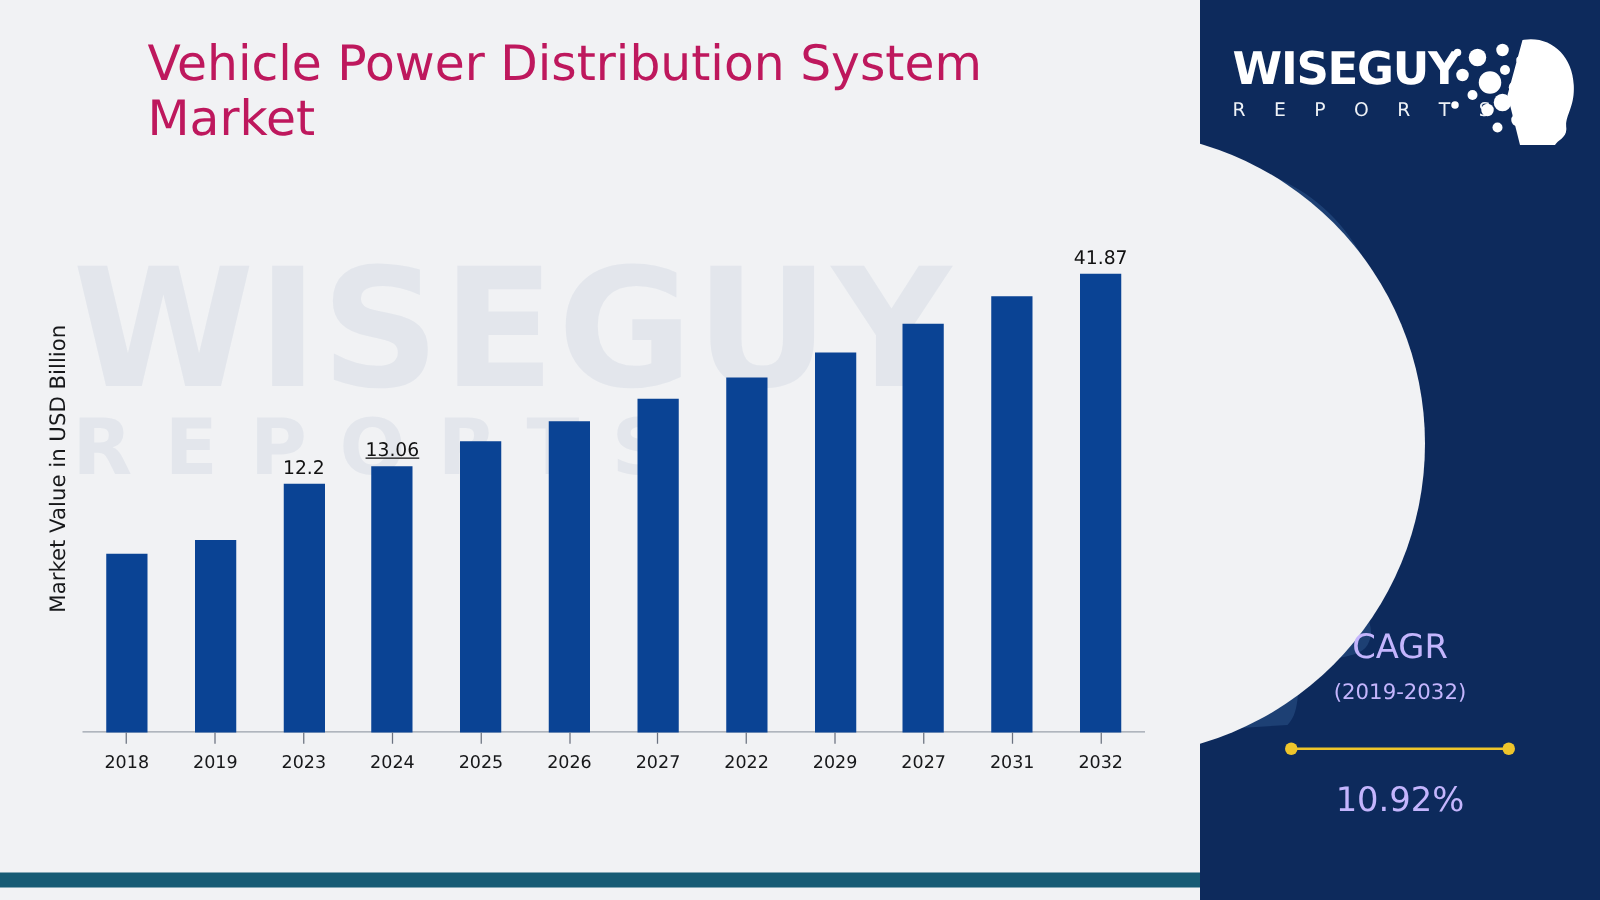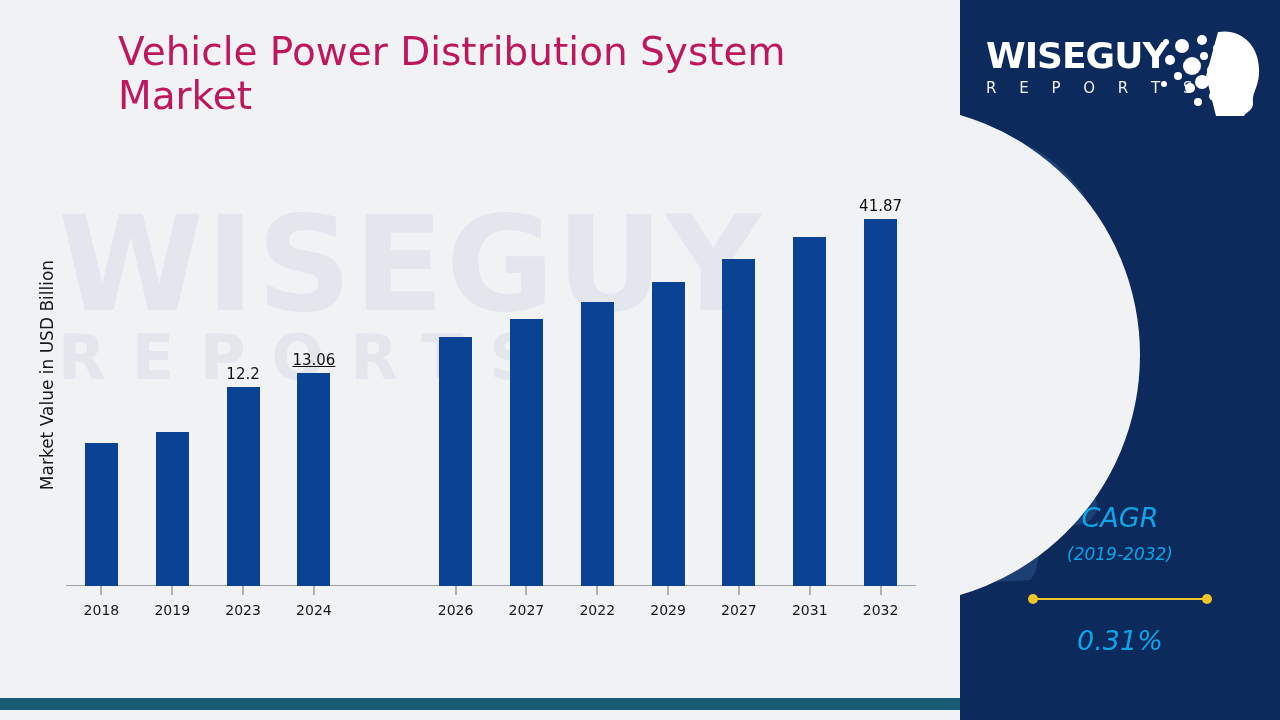--- a/index.html
+++ b/index.html
@@ -40,21 +40,21 @@
   #white-circle{position:absolute;left:-320px;top:105px;width:500px;height:500px;
                 border-radius:50%;background:#f1f2f4;}
   #head-silhouette{position:absolute;left:-210px;top:120px;width:400px;height:470px;opacity:.55;}
 
   #logo{position:absolute;left:20px;top:26px;width:282px;height:92px;}
   #logo-text{position:absolute;left:6px;top:10px;color:#ffffff;}
   #logo-wise{font-size:36px;font-weight:700;letter-spacing:-1px;line-height:40px;}
   #logo-reports{font-size:15px;letter-spacing:9px;line-height:20px;margin-top:2px;color:#eef2f7;}
   #logo-dots{position:absolute;right:0;top:0;width:106px;height:92px;}
 
-  #cagr-block{position:absolute;left:0;right:0;top:500px;text-align:center;color:#0ea5e9;font-style:italic;}
+  #cagr-block{position:absolute;left:0;right:0;top:500px;text-align:center;color:#c4b5fd;}
   #cagr-title{font-size:27px;line-height:36px;}
   #cagr-range{font-size:17px;line-height:36px;}
   #cagr-divider{position:relative;width:184px;height:10px;margin:22px auto 20px;}
   #cagr-divider .line{position:absolute;left:6px;right:6px;top:4px;height:2px;background:#eec52b;}
   #cagr-divider .dot{position:absolute;top:0;width:10px;height:10px;border-radius:50%;background:#eec52b;}
   #cagr-divider .dot.l{left:0;} #cagr-divider .dot.r{right:0;}
   #cagr-value{font-size:27px;line-height:34px;}
 
   
   #footer-strip{position:absolute;left:0;bottom:0;width:965px;height:12px;background:#175b74;}
@@ -94,20 +94,25 @@
           <div class="bar" style="height: 199px; background: rgb(10, 67, 148); left: 18.9167px;"></div>
           <div class="bar-value" style="bottom: 203px;">12.2</div>
           <div class="tick"></div>
           <div class="tick-label">2023</div>
         </div>
         <div class="bar-slot" style="left: 212.5px; width: 70.8333px;">
           <div class="bar" style="height: 213px; background: rgb(10, 67, 148); left: 18.9167px;"></div>
           <div class="tick"></div>
           <div class="tick-label">2024</div>
           <div class="bar-value" style="bottom: 217px; text-decoration: underline;">13.06</div>
+        </div>
+        <div class="bar-slot" style="left: 283.333px; width: 70.8333px;">
+          <div class="bar" style="height: 233px; background: rgb(10, 67, 148); left: 18.9167px;"></div>
+          <div class="tick"></div>
+          <div class="tick-label">2025</div>
         </div>
         <div class="bar-slot" style="left: 354.167px; width: 70.8333px;">
           <div class="bar" style="height: 249px; background: rgb(10, 67, 148); left: 18.9167px;"></div>
           <div class="tick"></div>
           <div class="tick-label">2026</div>
         </div>
         <div class="bar-slot" style="left: 425px; width: 70.8333px;">
           <div class="bar" style="height: 267px; background: rgb(10, 67, 148); left: 18.9167px;"></div>
           <div class="tick"></div>
           <div class="tick-label">2027</div>
@@ -177,16 +182,16 @@
     </div>
 
     <div id="cagr-block">
       <div id="cagr-title">CAGR</div>
       <div id="cagr-range">(2019-2032)</div>
       <div id="cagr-divider">
         <div class="dot l"></div>
         <div class="line"></div>
         <div class="dot r"></div>
       </div>
-      <div id="cagr-value">0.31%</div>
+      <div id="cagr-value">10.92%</div>
     </div>
   </div>
 </div>
 
 </body></html>

